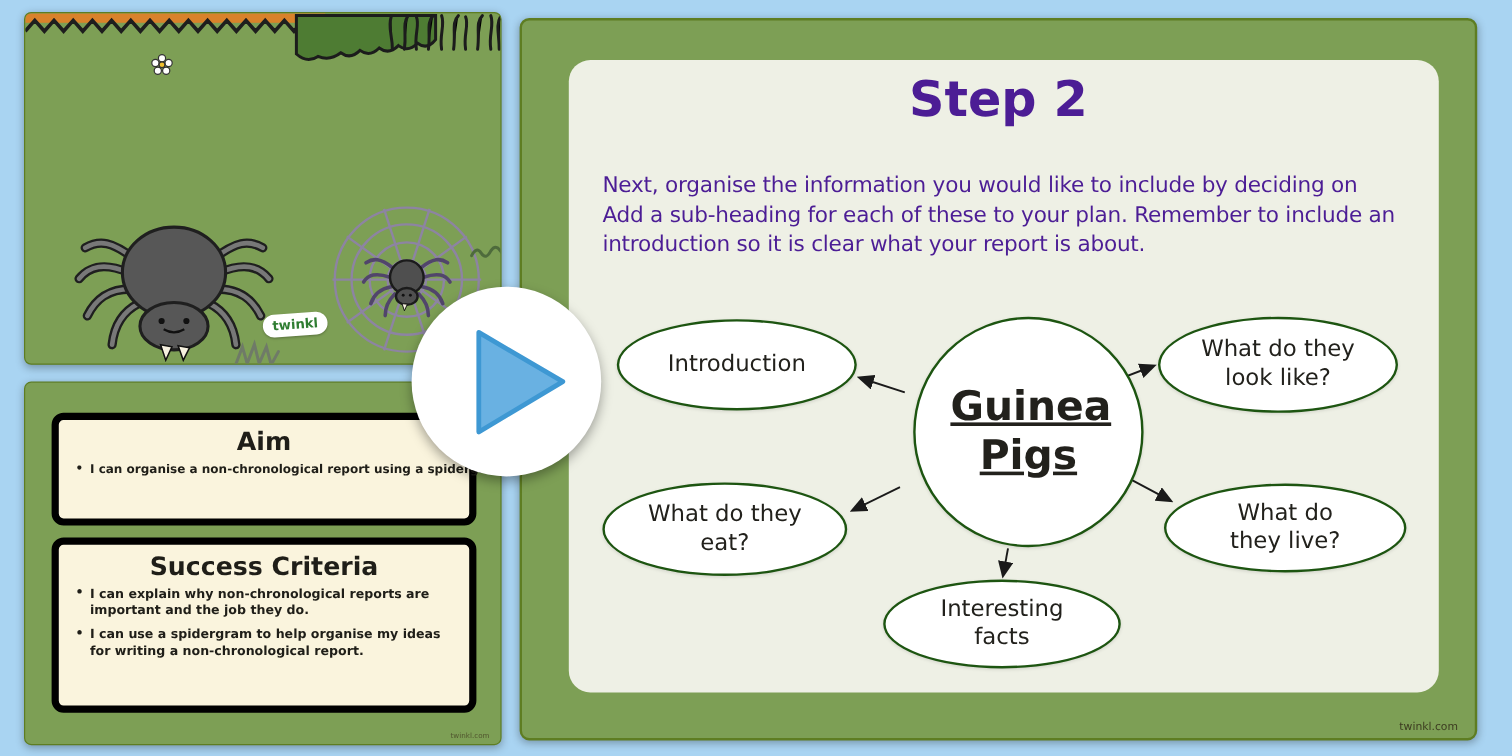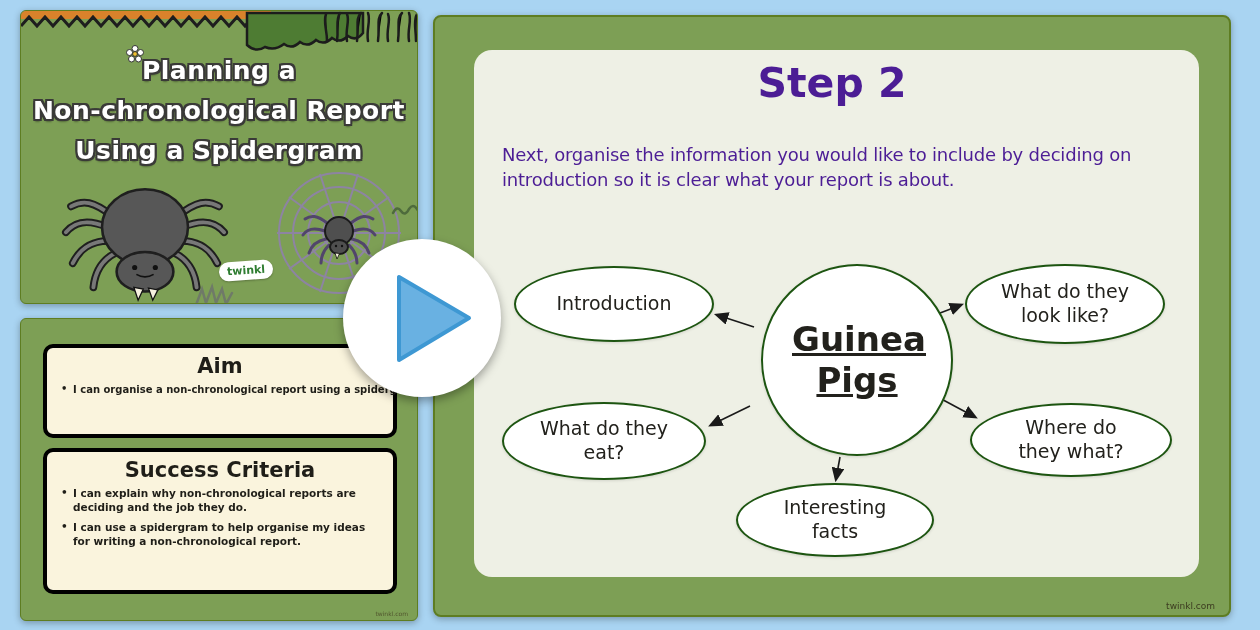--- a/index.html
+++ b/index.html
@@ -37,21 +37,21 @@
   .twinkl-bubble {
     position: absolute; left: 198px; top: 250px;
     background: #ffffff; border-radius: 12px; padding: 3px 8px;
     font-size: 11px; font-weight: bold; color: #2f7d32; transform: rotate(-4deg);
     box-shadow: 0 1px 2px rgba(0,0,0,.25);
   }
   
   .aims-slide { left: 20px; top: 318px; width: 398px; height: 303px; }
   .cream-box {
     position: absolute; left: 22px; width: 354px;
-    background: #faf4dd; border: 4px solid #000000; border-radius: 10px;
+    background: #faf4dd; border: 6px solid #000000; border-radius: 10px;
     padding: 6px 12px 5px 12px;
   }
   .aim-box { top: 25px; height: 94px; }
   .success-box { top: 129px; height: 146px; }
   .cream-box h2 { text-align: center; font-size: 21px; font-weight: bold; color: #1f1e18; margin-bottom: 5px; }
   .cream-box ul { list-style: none; }
   .cream-box li {
     position: relative; padding-left: 14px; font-size: 10.5px; font-weight: 600;
     line-height: 1.32; margin-bottom: 6px; color: #1f1e18;
   }
@@ -135,25 +135,20 @@
     <g fill="#ffffff" stroke="#333" stroke-width="1">
       <circle cx="10" cy="4.5" r="3"></circle>
         <circle cx="15.5" cy="8.5" r="3"></circle>
       <circle cx="13.5" cy="15" r="3"></circle>
         <circle cx="6.5" cy="15" r="3"></circle>
       <circle cx="4.5" cy="8.5" r="3"></circle>
     </g>
     <circle cx="10" cy="10" r="2.4" fill="#f0c030" stroke="#333" stroke-width="1"></circle>
   </svg>
 
-  <div class="slide-title">
-    <div>Planning a</div>
-    <div>Non-chronological Report</div>
-    <div>Using a Spidergram</div>
-  </div>
 
   <svg class="spider-big" viewBox="0 0 200 160">
     <g fill="none" stroke="#1f1f1f" stroke-width="9" stroke-linecap="round">
       <path d="M62,45 C40,28 28,26 14,34"></path>
         <path d="M56,58 C32,48 18,52 8,64"></path>
       <path d="M58,74 C36,74 24,84 16,100"></path>
         <path d="M66,88 C50,96 42,110 40,128"></path>
       <path d="M138,45 C160,28 172,26 186,34"></path>
         <path d="M144,58 C168,48 182,52 192,64"></path>
       <path d="M142,74 C164,74 176,84 184,100"></path>
@@ -226,34 +221,35 @@
 <div class="slide aims-slide">
   <div class="cream-box aim-box">
     <h2>Aim</h2>
     <ul>
       <li>I can organise a non-chronological report using a spidergram.</li>
     </ul>
   </div>
   <div class="cream-box success-box">
     <h2>Success Criteria</h2>
     <ul>
-      <li>I can explain why non-chronological reports are deciding and the job they do.</li>
+      <li>I can explain why non-chronological reports are important and the job they do.</li>
       <li>I can use a spidergram to help organise my ideas for writing a non-chronological report.</li>
     </ul>
   </div>
   <div class="watermark-sm">twinkl.com</div>
 </div>
 
 <div class="slide main-slide">
   <div class="panel"></div>
 
   <div class="main-title">Step 2</div>
 
   <div class="body-text">
     <div>Next, organise the information you would like to include by deciding on</div>
+    <div>Add a sub-heading for each of these to your plan. Remember to include an</div>
     <div>introduction so it is clear what your report is about.</div>
   </div>
 
   <svg class="arrows" viewBox="0 0 798 602">
     <defs>
       <marker id="ah" markerWidth="9" markerHeight="8" refX="7" refY="4" orient="auto">
         <path d="M0,0 L9,4 L0,8 z" fill="#1a1a1a"></path>
       </marker>
     </defs>
     <g stroke="#1a1a1a" stroke-width="1.6" fill="none">
@@ -271,21 +267,21 @@
   <div class="node node-intro">
     <div class="label">Introduction</div>
   </div>
   <div class="node node-look">
     <div class="label">What do they look like?</div>
   </div>
   <div class="node node-eat">
     <div class="label">What do they eat?</div>
   </div>
   <div class="node node-live">
-    <div class="label">Where do they what?</div>
+    <div class="label">What do they live?</div>
   </div>
   <div class="node node-facts">
     <div class="label">Interesting facts</div>
   </div>
 
   <div class="watermark-lg">twinkl.com</div>
 </div>
 
 <div class="play-button">
   <svg width="158" height="158" viewBox="0 0 158 158">

